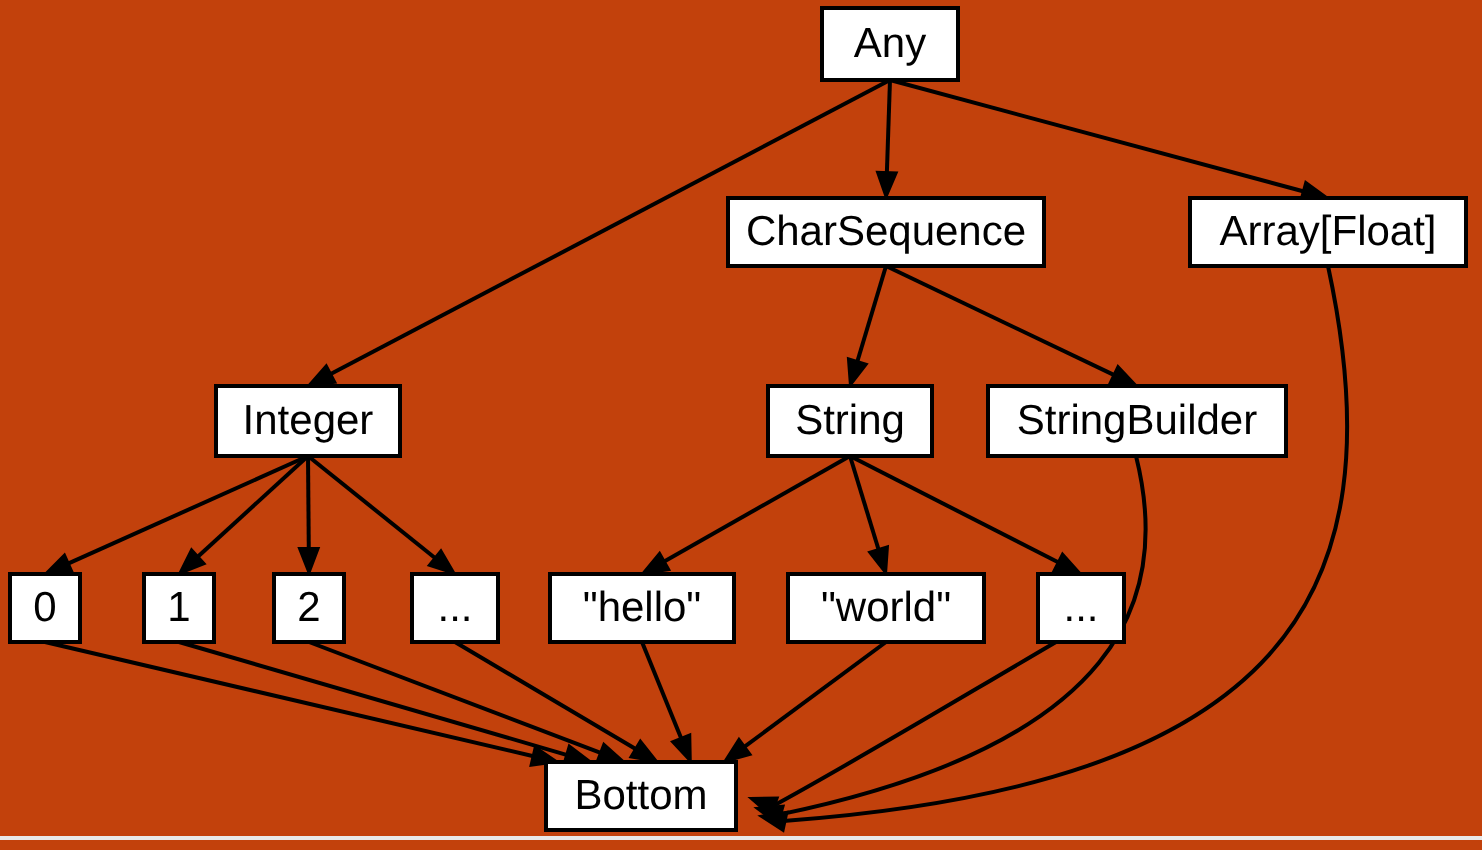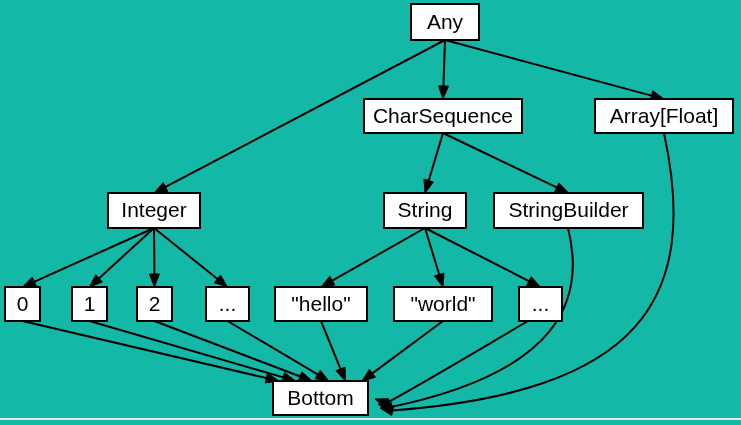--- a/index.html
+++ b/index.html
@@ -10,21 +10,21 @@
   body {
     width: 741px;
     height: 425px;
     overflow: hidden;
     font-family: "Liberation Sans", sans-serif;
   }
   #diagram-root {
     position: relative;
     width: 741px;
     height: 425px;
-    background: #14b8a6;
+    background: #c2410c;
   }
   svg#graph {
     display: block;
     width: 741px;
     height: 425px;
   }
   .node-box {
     fill: #ffffff;
     stroke: #000000;
     stroke-width: 2;

